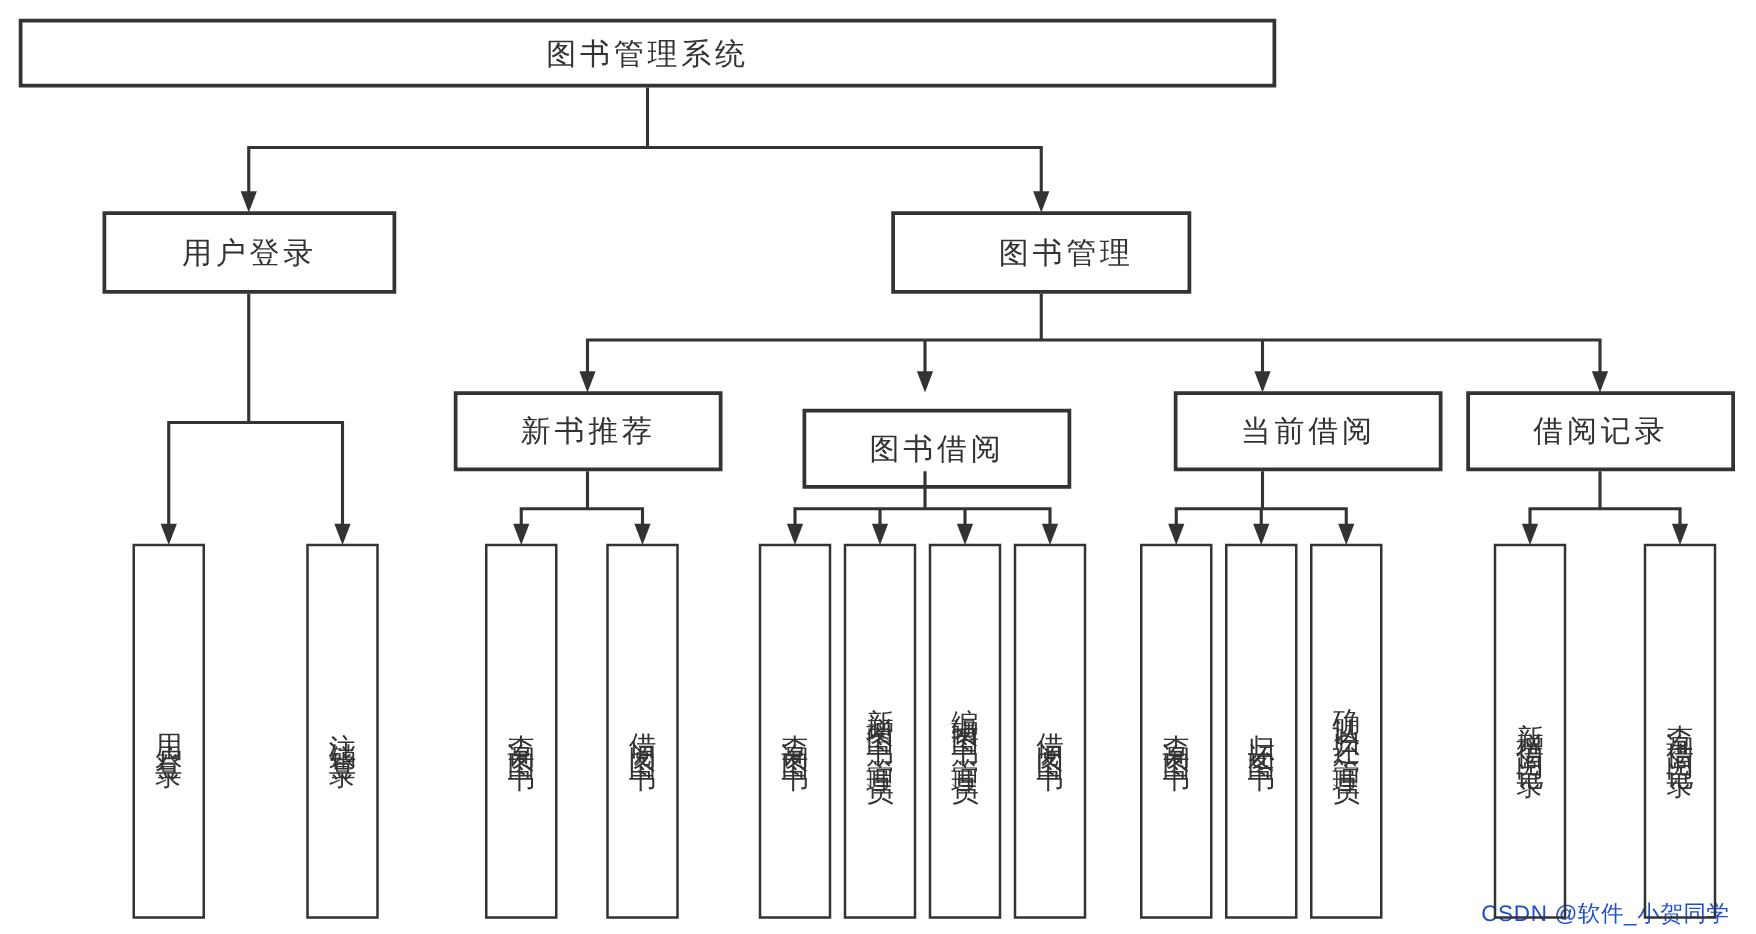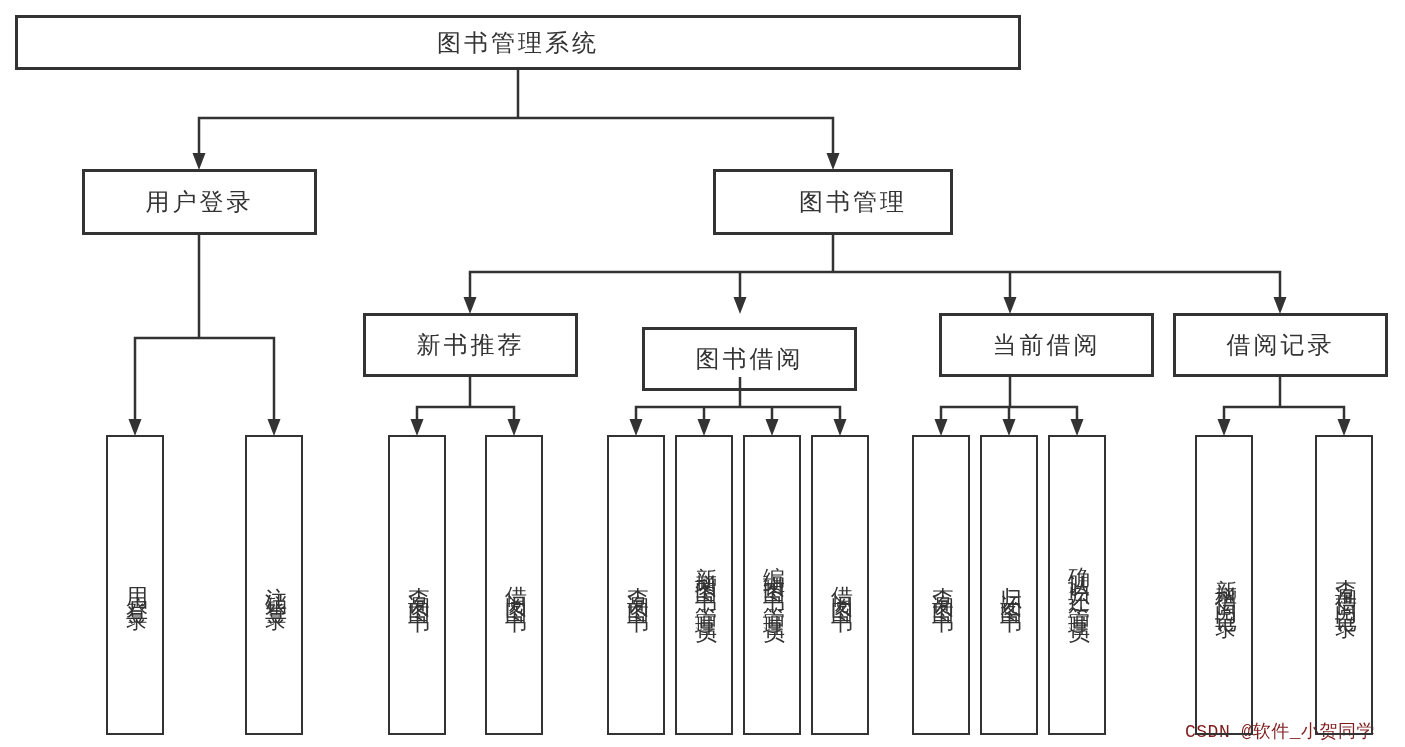--- a/index.html
+++ b/index.html
@@ -1,21 +1,21 @@
 <!DOCTYPE html>
 <html><head>
 <meta charset="utf-8">
 <style>
   html, body { margin: 0; padding: 0; background: #ffffff; }
   .canvas {
     position: relative;
     width: 1405px;
     height: 747px;
     background: #ffffff;
-    font-family: Liberation Mono, monospace;
+    font-family: Liberation Sans, sans-serif;
     color: #333333;
     overflow: hidden;
   }
   #svg-connectors {
     position: absolute;
     left: 0; top: 0;
     z-index: 1;
   }
   .node {
     position: absolute;
@@ -65,21 +65,21 @@
   #leaf-add-record      { left: 1195px; }
   #leaf-query-record    { left: 1315px; }
 
   .watermark {
     position: absolute;
     left: 1185px;
     top: 719px;
     z-index: 0;
     font-size: 18px;
     letter-spacing: 0.5px;
-    color: #7f1d1d;
+    color: #1d4ed8;
     white-space: nowrap;
   }
 </style>
 </head>
 <body>
 
 <div class="canvas">
 
   <svg id="svg-connectors" width="1405" height="747" viewBox="0 0 1405 747">
     <path fill="none" stroke="#333333" stroke-width="2.5" d="

